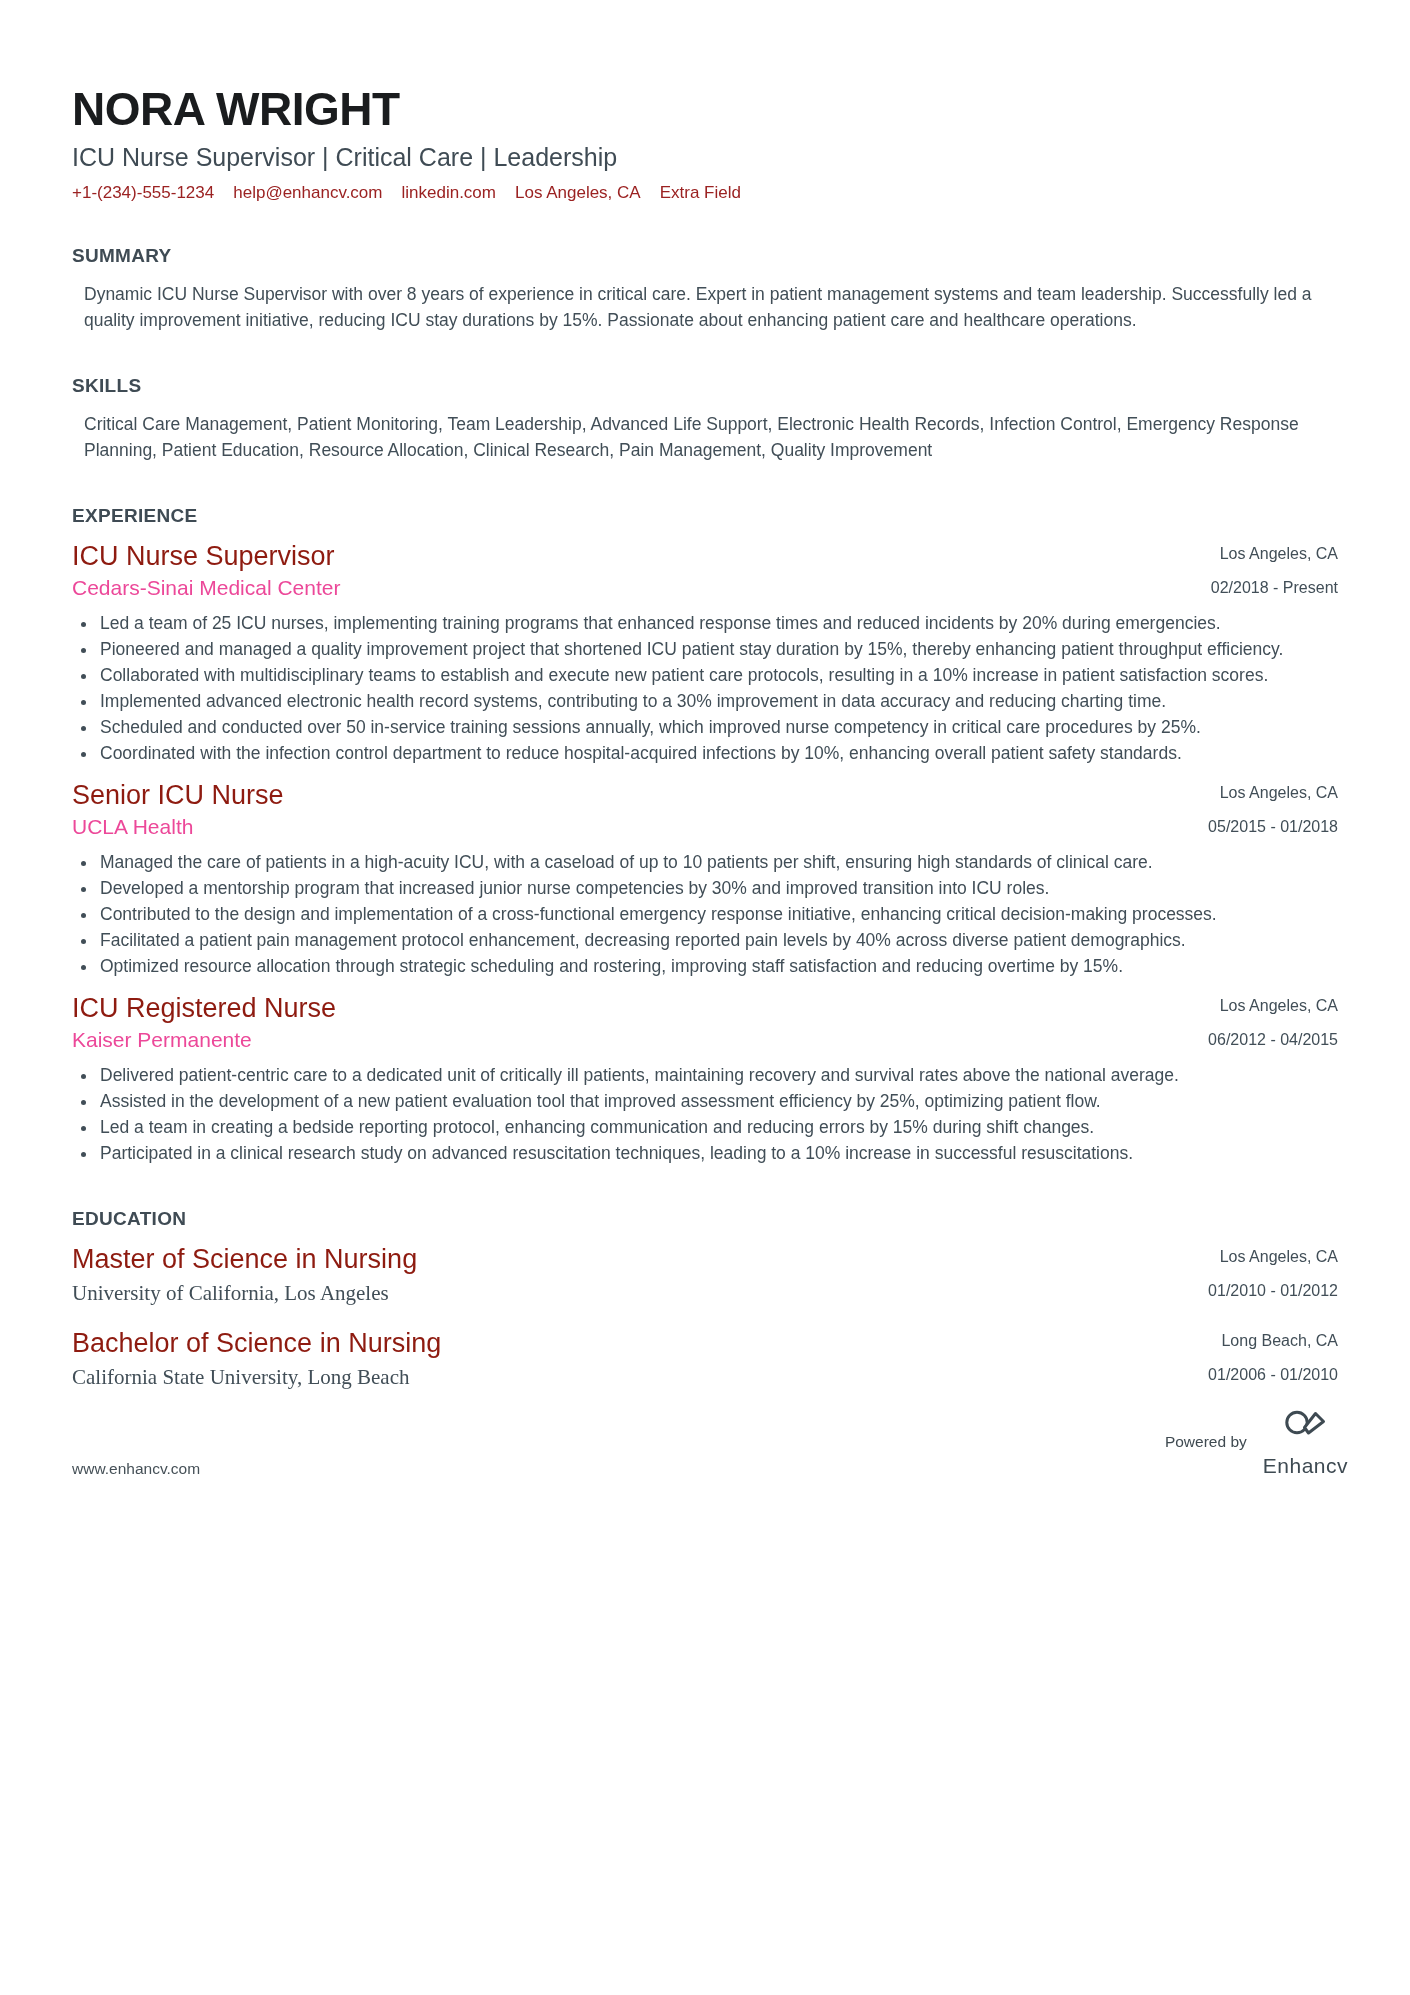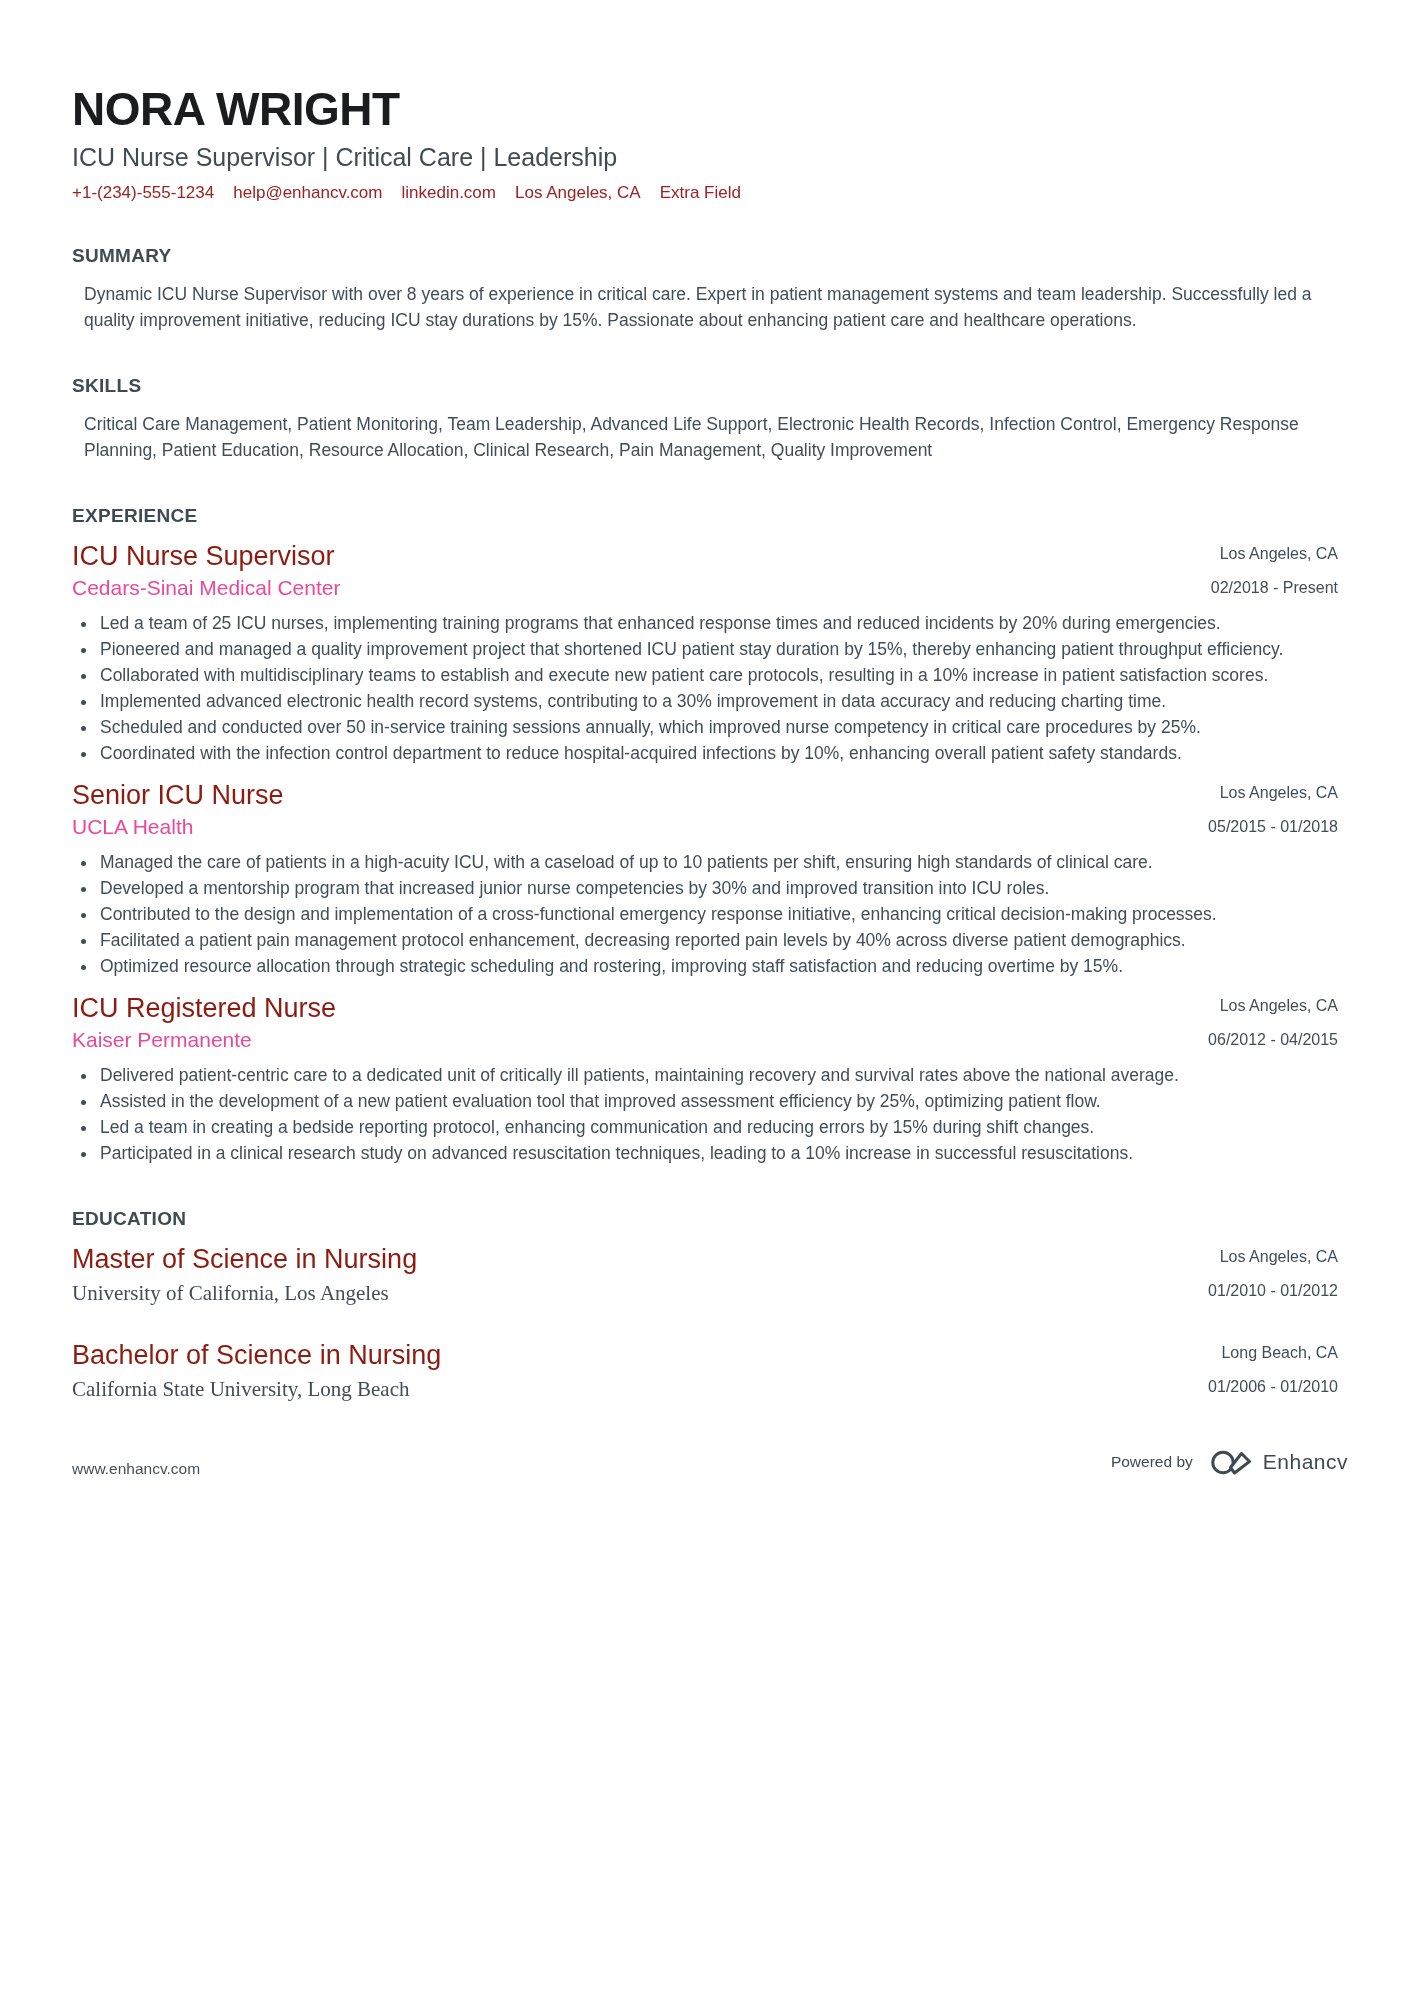--- a/index.html
+++ b/index.html
@@ -85,21 +85,21 @@
   .footer {
     position:absolute;
     left:72px; right:62px; bottom:62px;
     display:flex;
     justify-content:space-between;
     align-items:flex-end;
   }
   .footer-site { font-size:15.5px; color:#455057; }
   .powered { display:flex; align-items:center; gap:16px; }
   .powered-text { font-size:15.5px; color:#3F4A51; }
-  .brand-lockup { display:flex; align-items:center; gap:10px; }
+  .brand-lockup { display:flex; align-items:center; gap:16px;flex-direction:column; }
   .brand-name { font-size:21px; letter-spacing:0.5px; color:#3E4A52; }
 </style>
 </head>
 <body>
 
 <div class="page">
 
   <h1 class="name">NORA WRIGHT</h1>
   <div class="subtitle">ICU Nurse Supervisor | Critical Care | Leadership</div>
   <div class="contacts">
@@ -186,21 +186,21 @@
         <h3 class="entry-title">Master of Science in Nursing</h3>
         <div class="edu-school">University of California, Los Angeles</div>
       </div>
       <div class="entry-meta">
         <div class="meta-loc">Los Angeles, CA</div>
         <div class="meta-dates">01/2010 - 01/2012</div>
       </div>
     </div>
   </div>
 
-  <div class="entry" style="margin-top:34px;">
+  <div class="entry" style="margin-top:22px;">
     <div class="entry-head">
       <div>
         <h3 class="entry-title">Bachelor of Science in Nursing</h3>
         <div class="edu-school">California State University, Long Beach</div>
       </div>
       <div class="entry-meta">
         <div class="meta-loc">Long Beach, CA</div>
         <div class="meta-dates">01/2006 - 01/2010</div>
       </div>
     </div>

